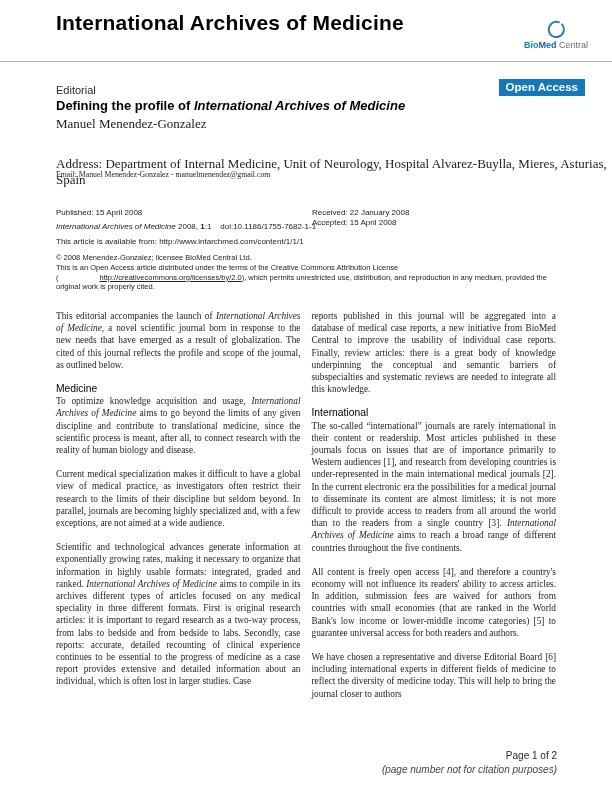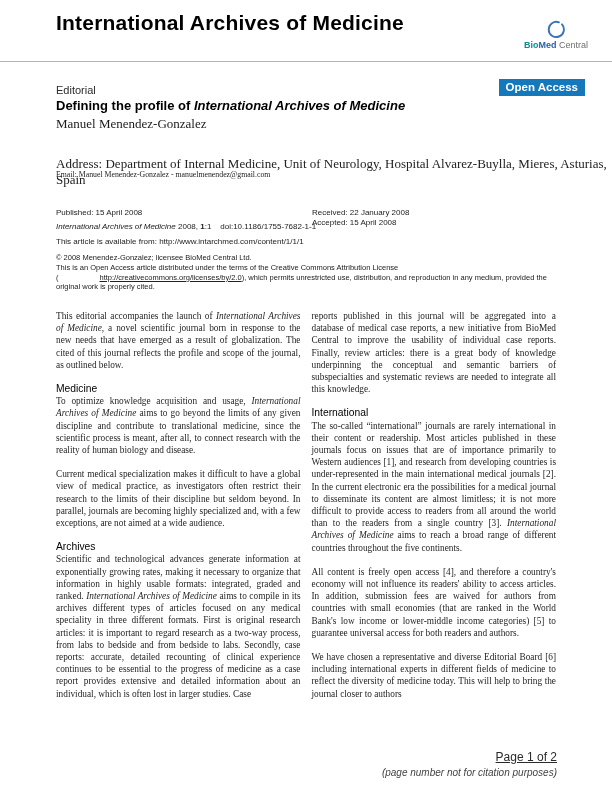--- a/index.html
+++ b/index.html
@@ -63,21 +63,21 @@
   }
   .col{width:244.5px;font-size:9.3px;line-height:12.2px;text-align:justify;}
   .body-para{margin:0 0 12px 0;}
   .body-heading{
     font-family:"Liberation Sans", sans-serif;font-weight:normal;font-size:10.3px;
     line-height:12.2px;margin:0;color:#000;text-align:left;
   }
   
   .footer{position:absolute;right:55px;top:750px;text-align:right;
     font-family:"Liberation Sans", sans-serif;}
-  .page-label{font-size:12px;color:#2a2a2a;text-decoration:underline;}
+  .page-label{font-size:10px;color:#2a2a2a;}
   .citation-note{font-size:10px;font-style:italic;color:#444;margin-top:3px;}
   
   .it{font-style:italic;}
   .bd{font-weight:bold;}
   .ul{text-decoration:underline;margin-left:41px;}
 </style>
 </head>
 <body>
 
 <div class="page">
@@ -112,21 +112,20 @@
     <div class="pub-copyright">© 2008 Menendez-Gonzalez; licensee BioMed Central Ltd.</div>
     <div class="pub-license"><span>This is an Open Access article distributed under the terms of the Creative Commons Attribution License (</span><span class="ul">http://creativecommons.org/licenses/by/2.0</span><span>), which permits unrestricted use, distribution, and reproduction in any medium, provided the original work is properly cited.</span></div>
   </div>
 
   <div class="body-columns">
     <div class="col">
         <p class="body-para"><span>This editorial accompanies the launch of </span><span class="it">International Archives of Medicine</span><span>, a novel scientific journal born in response to the new needs that have emerged as a result of globalization. The cited of this journal reflects the profile and scope of the journal, as outlined below.</span></p>
         <div class="body-heading">Medicine</div>
         <p class="body-para"><span>To optimize knowledge acquisition and usage, </span><span class="it">International Archives of Medicine</span><span> aims to go beyond the limits of any given discipline and contribute to translational medicine, since the scientific process is meant, after all, to connect research with the reality of human biology and disease.</span></p>
         <p class="body-para"><span>Current medical specialization makes it difficult to have a global view of medical practice, as investigators often restrict their research to the limits of their discipline but seldom beyond. In parallel, journals are becoming highly specialized and, with a few exceptions, are not aimed at a wide audience.</span></p>
-        <div class="body-heading">Archives</div>
         <p class="body-para"><span>Scientific and technological advances generate information at exponentially growing rates, making it necessary to organize that information in highly usable formats: integrated, graded and ranked. </span><span class="it">International Archives of Medicine</span><span> aims to compile in its archives different types of articles focused on any medical speciality in three different formats. First is original research articles: it is important to regard research as a two-way process, from labs to bedside and from bedside to labs. Secondly, case reports: accurate, detailed recounting of clinical experience continues to be essential to the progress of medicine as a case report provides extensive and detailed information about an individual, which is often lost in larger studies. Case</span></p>
       </div>
     <div class="col">
         <p class="body-para"><span>reports published in this journal will be aggregated into a database of medical case reports, a new initiative from BioMed Central to improve the usability of individual case reports. Finally, review articles: there is a great body of knowledge underpinning the conceptual and semantic barriers of subspecialties and systematic reviews are needed to integrate all this knowledge.</span></p>
         <div class="body-heading">International</div>
         <p class="body-para"><span>The so-called “international” journals are rarely international in their content or readership. Most articles published in these journals focus on issues that are of importance primarily to Western audiences [1], and research from developing countries is under-represented in the main international medical journals [2]. In the current electronic era the possibilities for a medical journal to disseminate its content are almost limitless; it is not more difficult to provide access to readers from all around the world than to the readers from a single country [3]. </span><span class="it">International Archives of Medicine</span><span> aims to reach a broad range of different countries throughout the five continents.</span></p>
         <p class="body-para"><span>All content is freely open access [4], and therefore a country's economy will not influence its readers' ability to access articles. In addition, submission fees are waived for authors from countries with small economies (that are ranked in the World Bank's low income or lower-middle income categories) [5] to guarantee universal access for both readers and authors.</span></p>
         <p class="body-para"><span>We have chosen a representative and diverse Editorial Board [6] including international experts in different fields of medicine to reflect the diversity of medicine today. This will help to bring the journal closer to authors</span></p>
       </div>
   </div>

